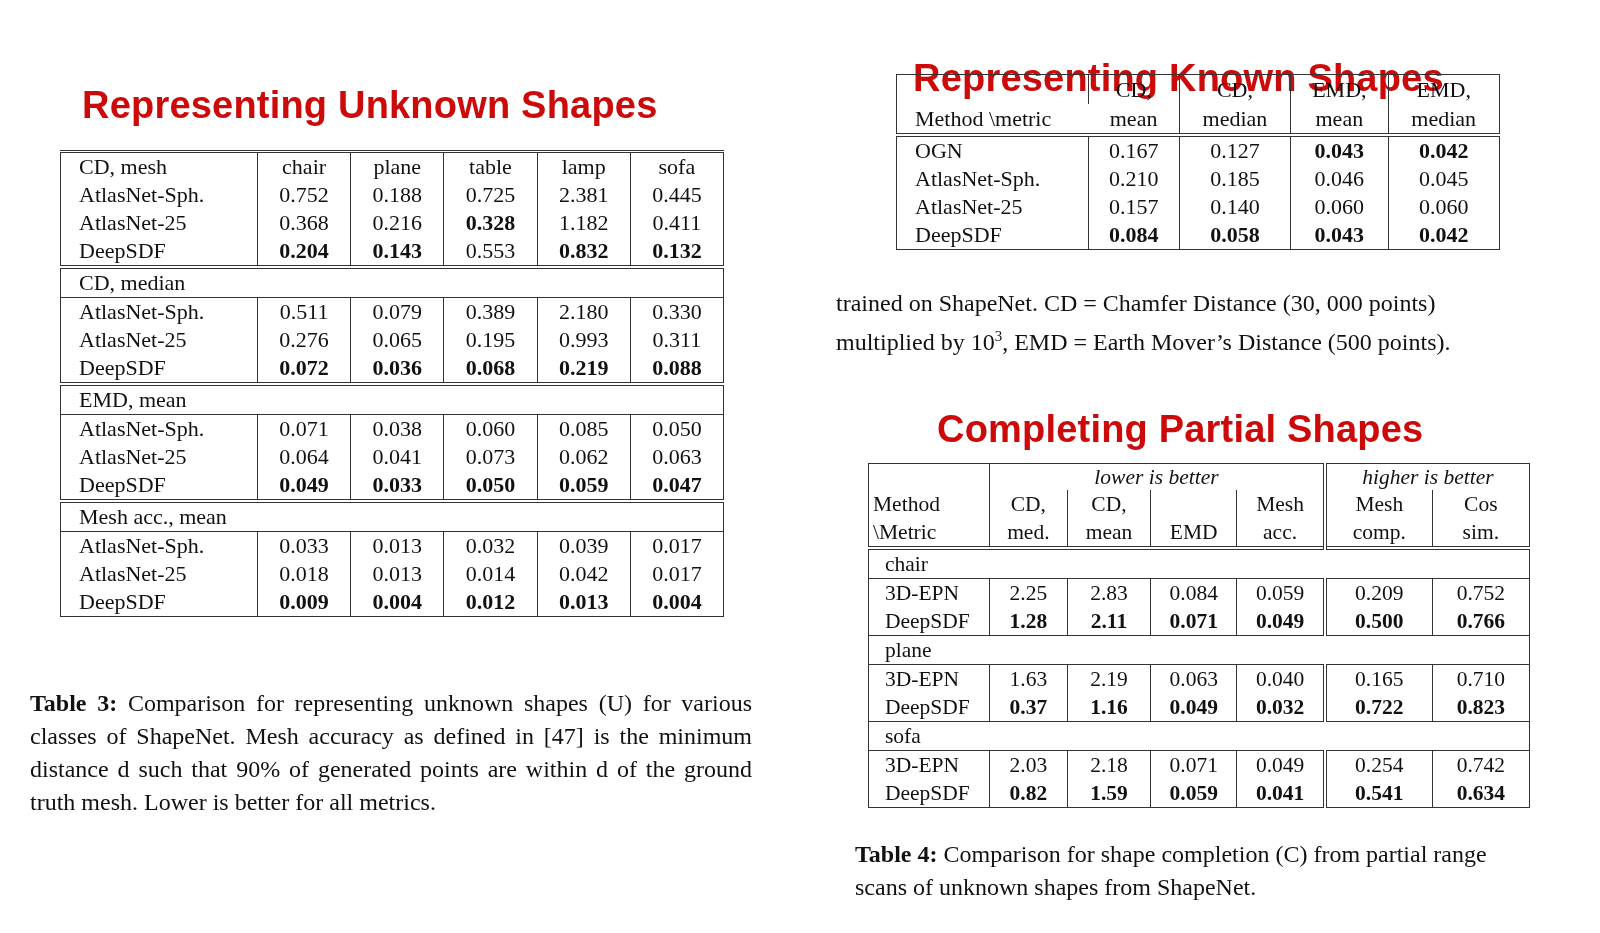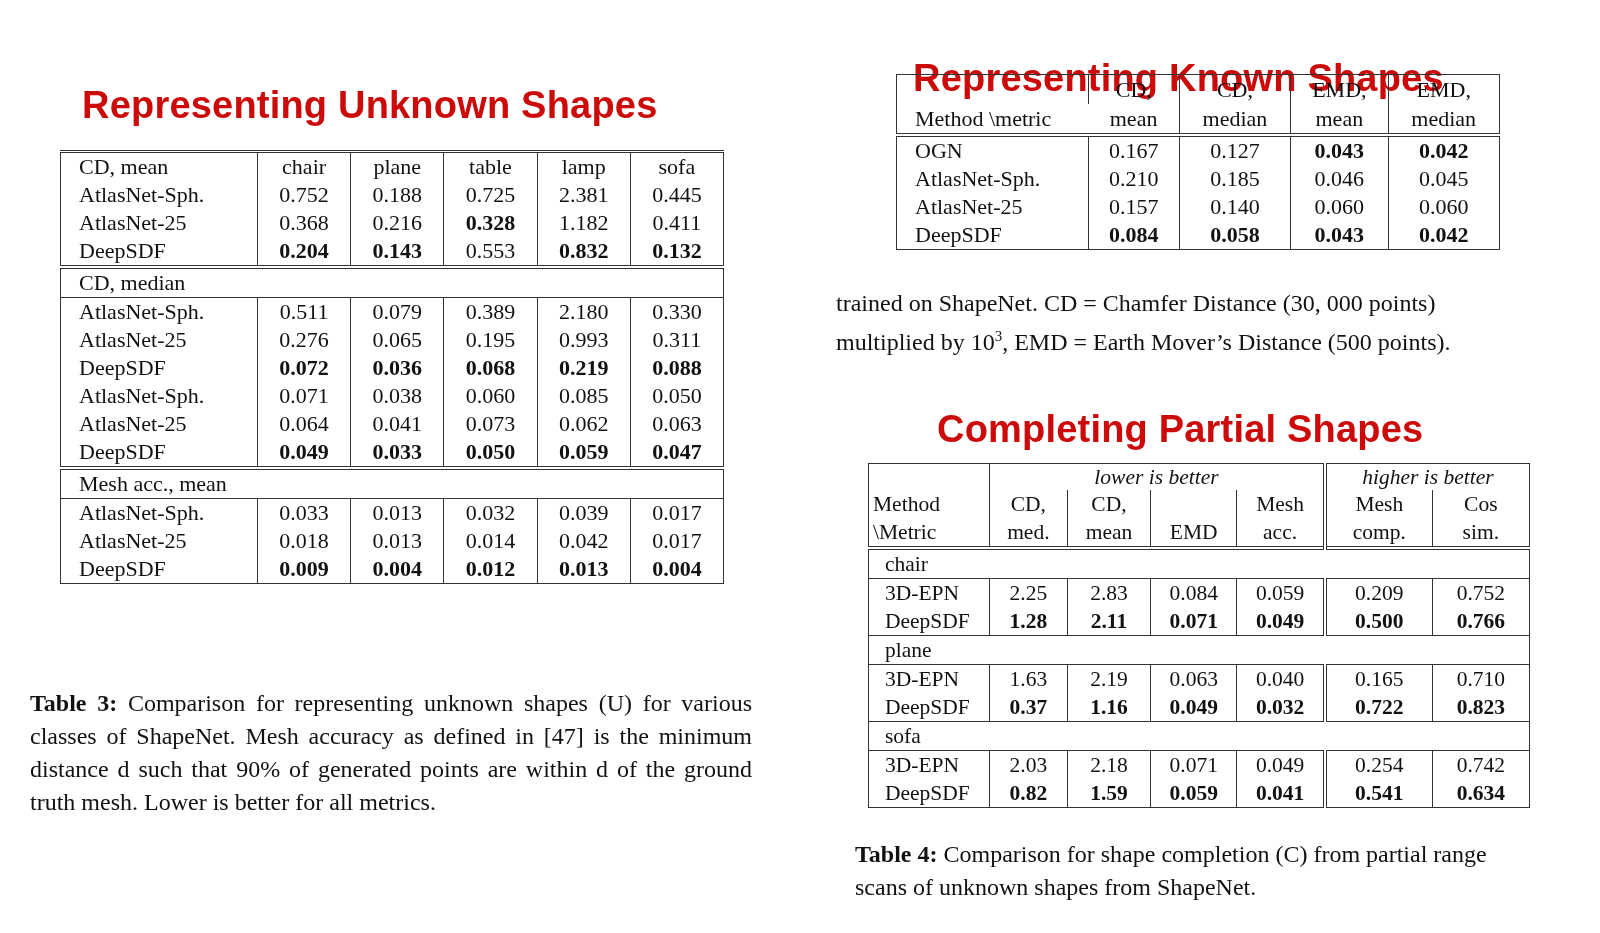--- a/index.html
+++ b/index.html
@@ -40,21 +40,21 @@
 </head>
 <body>
 
 <div class="title" style="left:82px; top:84px;">Representing Unknown Shapes</div>
 <div class="title" style="left:913px; top:13px;margin-top:44px;">Representing Known Shapes</div>
 <div class="title" style="left:937px; top:408px;">Completing Partial Shapes</div>
 
 <table id="t3">
   <tbody>
       <tr class="toprule">
-    <td class="left" style="width:170px">CD, mean</td>
+    <td class="left" style="width:170px">CD, mesh</td>
     <td>chair</td>
     <td>plane</td>
     <td>table</td>
     <td>lamp</td>
     <td>sofa</td>
   </tr>
   <tr>
     <td class="left">AtlasNet-Sph.</td>
     <td>0.752</td>
     <td>0.188</td>
@@ -100,20 +100,23 @@
   </tr>
   <tr>
     <td class="left">DeepSDF</td>
     <td class="b">0.072</td>
     <td class="b">0.036</td>
     <td class="b">0.068</td>
     <td class="b">0.219</td>
     <td class="b">0.088</td>
   </tr>
 
+  <tr class="sep sec">
+    <td class="left" colspan="6">EMD, mean</td>
+  </tr>
   <tr>
     <td class="left">AtlasNet-Sph.</td>
     <td>0.071</td>
     <td>0.038</td>
     <td>0.060</td>
     <td>0.085</td>
     <td>0.050</td>
   </tr>
   <tr>
     <td class="left">AtlasNet-25</td>

